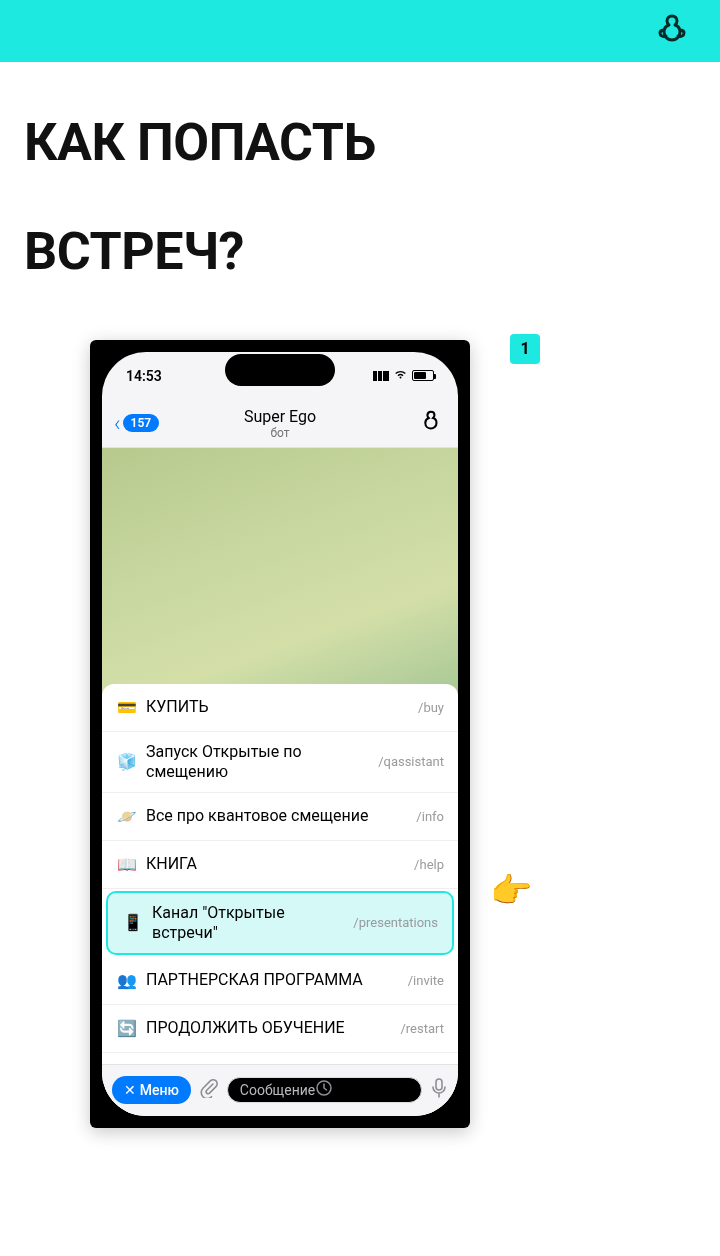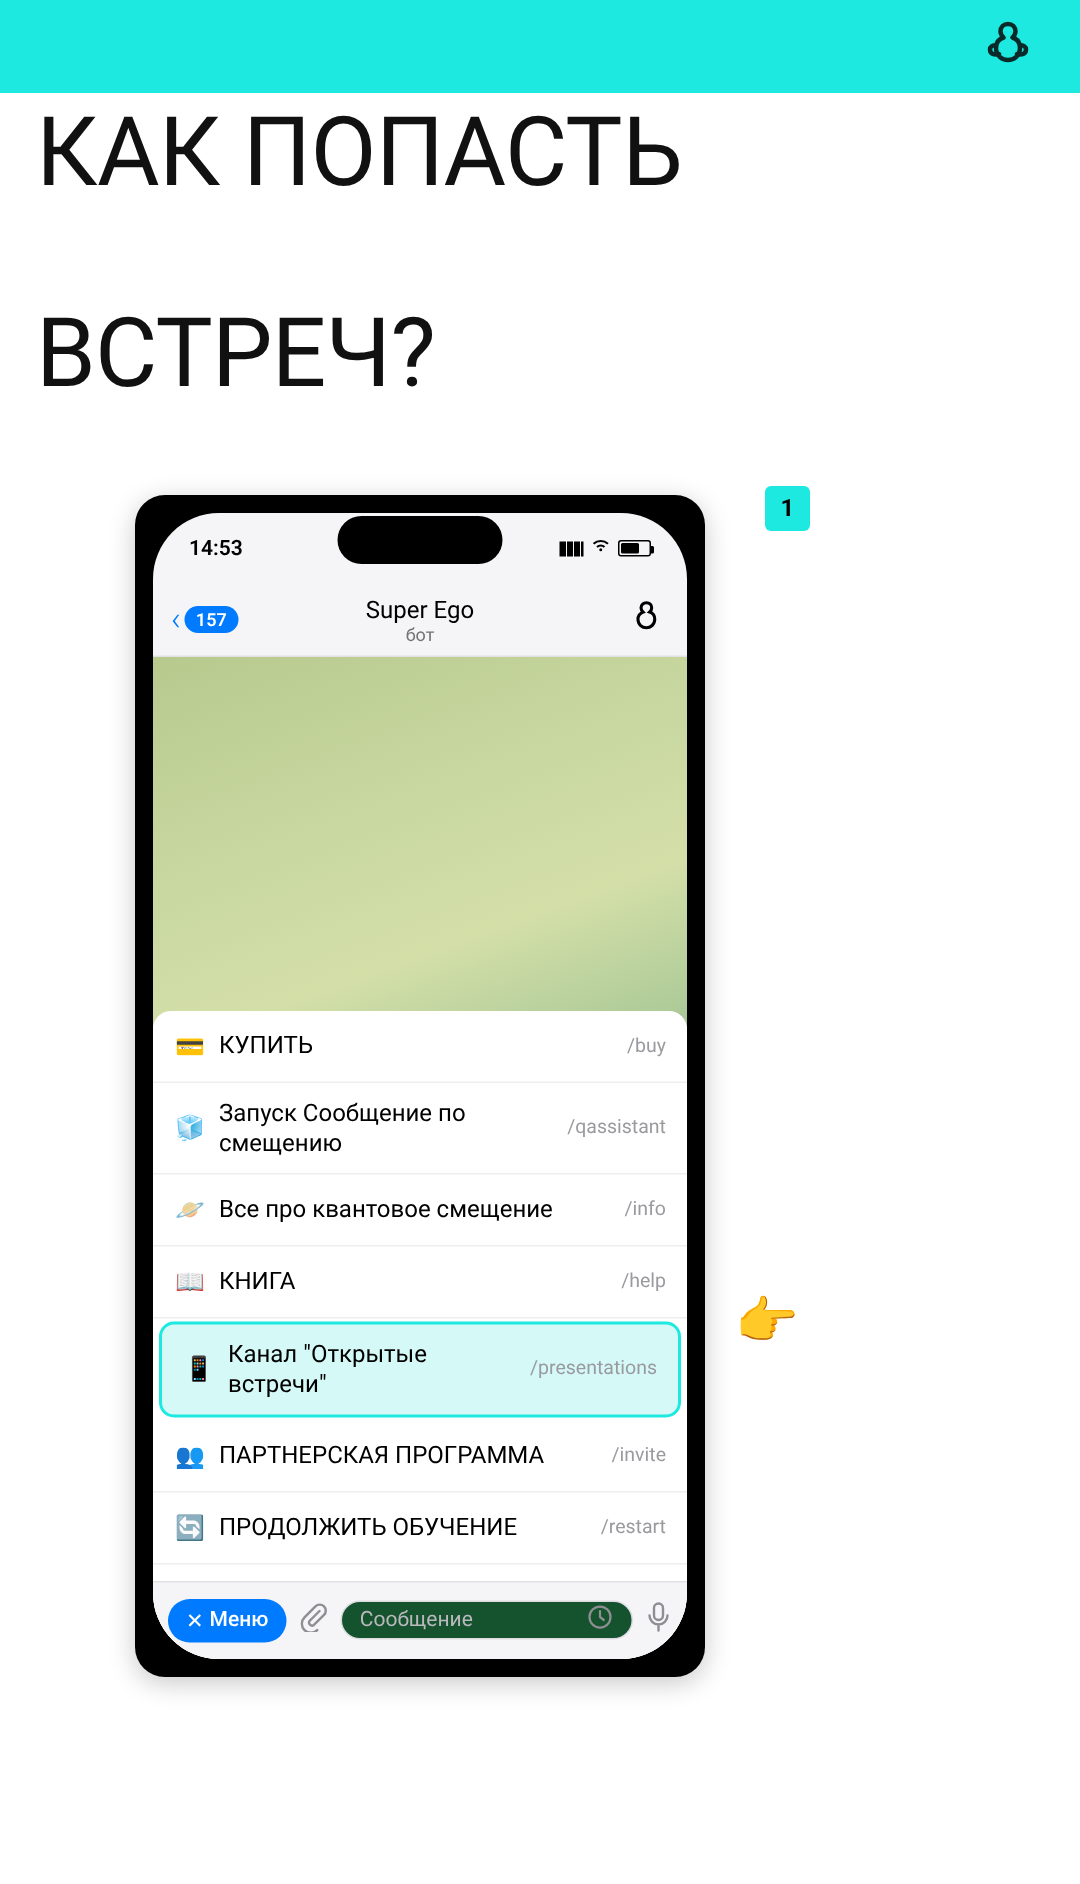--- a/index.html
+++ b/index.html
@@ -1,27 +1,27 @@
 <!DOCTYPE html>
 <html><head>
 <meta charset="utf-8">
 <style>
 * { margin: 0; padding: 0; box-sizing: border-box; font-family: -apple-system, BlinkMacSystemFont, "Segoe UI", Roboto, Helvetica, Arial, sans-serif; }
 body { width: 720px; height: 1256px; background: #fff; overflow: hidden; }
 
 .header-band { background: #1de9e0; height: 62px; position: relative; }
 .logo-icon { position: absolute; right: 28px; top: 12px; width: 40px; height: 40px; }
 
-.title { padding: 6px 24px 0 24px; font-weight: 400; letter-spacing: -0.5px; line-height: 1.05; font-size: 64px; color: #111; }
+.title { padding: 6px 24px 0 24px; font-weight: 700; letter-spacing: -0.5px; line-height: 1.05; font-size: 52px; color: #111; margin-top: 48px; }
 
 .stage { position: relative; margin-top: 60px; padding-left: 90px; }
 
 .step-badge { position: absolute; left: 510px; top: -6px; width: 30px; height: 30px; background: #1de9e0; color: #000; font-weight: 700; display: flex; align-items: center; justify-content: center; border-radius: 4px; font-size: 16px; }
 
-.phone { width: 380px; height: 788px; background: #000; border-radius: 20px; padding: 12px; position: relative; box-shadow: 0 4px 18px rgba(0,0,0,0.22); }
+.phone { width: 380px; height: 788px; background: #000; border-radius: 6px; padding: 12px; position: relative; box-shadow: 0 4px 18px rgba(0,0,0,0.22); }
 .screen { width: 100%; height: 100%; background: #f5f5f7; border-radius: 44px; overflow: hidden; position: relative; }
 .notch { position: absolute; top: 14px; left: 50%; transform: translateX(-50%); width: 110px; height: 32px; background: #000; border-radius: 18px; z-index: 10; }
 
 .status-bar { height: 48px; display: flex; align-items: center; justify-content: space-between; padding: 0 24px; font-size: 14px; font-weight: 600; color: #000; }
 .status-right { display: flex; align-items: center; gap: 4px; }
 .signal-icon, .wifi-icon, .battery-icon { display: inline-block; }
 .signal-icon { width: 16px; height: 10px; background: linear-gradient(to right, #000 0 25%, transparent 25% 30%, #000 30% 55%, transparent 55% 60%, #000 60% 85%, transparent 85% 90%, #000 90% 100%); }
 .wifi-icon { font-size: 13px; }
 .battery-icon { width: 22px; height: 11px; border: 1px solid #000; border-radius: 2px; position: relative; }
 .battery-icon::after { content:''; position:absolute; right:-3px; top:3px; width:2px; height:5px; background:#000; border-radius:0 1px 1px 0; }
@@ -43,21 +43,21 @@
 .menu-item:last-child { border-bottom:none; }
 .mi-emoji { width:22px; text-align:center; font-size:16px; flex-shrink:0; }
 .mi-label { flex:1; font-size:16px; color:#000; line-height:1.25; padding-right:4px; }
 .mi-cmd { font-size:13px; color:#9a9a9f; flex-shrink:0; }
 .menu-item.highlight { border:2px solid #1de9e0; background:#d4f9f7; border-radius:10px; margin:2px 4px; }
 
 .input-bar { position:absolute; bottom:0; left:0; right:0; height:52px; background:#f5f5f7; border-top:1px solid #e2e2e4; display:flex; align-items:center; padding:0 10px; gap:8px; }
 .menu-button { background:#007aff; color:#fff; border-radius:16px; padding:6px 12px; font-size:14px; font-weight:500; display:flex; align-items:center; gap:4px; }
 .menu-button-x { font-size:14px; }
 .attach-icon, .clock-icon, .mic-icon { color:#8e8e93; font-size:20px; }
-.msg-input { flex:1; background:#14532d; border:1px solid #dcdce0; border-radius:16px; padding:0 12px; font-size:14px; color:#b8b8bd; display:flex; align-items:center; justify-content:space-between; }
+.msg-input { flex:1; background:#000000; border:1px solid #dcdce0; border-radius:16px; padding:0 12px; font-size:14px; color:#b8b8bd; display:flex; align-items:center; }
 
 .pointer { position:absolute; left:490px; top:530px; font-size:34px; }
 </style>
 </head>
 <body>
 
 <div class="header-band">
   <div class="logo-icon">
     <svg viewBox="0 0 40 40">
         <path d="M20 4c3 0 5 2 5 5 0 2-1 3-2 4 3 1 5 3 5 7 0 5-4 8-8 8s-8-3-8-8c0-4 2-6 5-7-1-1-2-2-2-4 0-3 2-5 5-5z M14 24c-3 1-6 0-6-3 0-2 2-3 4-3 M26 24c3 1 6 0 6-3 0-2-2-3-4-3" fill="none" stroke="#0a2a2a" stroke-width="3" stroke-linecap="round" stroke-linejoin="round"></path>
@@ -112,21 +112,21 @@
       <div class="chat-bg"></div>
 
       <div class="menu-panel" id="menu-panel">
           <div class="menu-item">
             <span class="mi-emoji">💳</span>
             <span class="mi-label">КУПИТЬ</span>
             <span class="mi-cmd">/buy</span>
           </div>
           <div class="menu-item">
             <span class="mi-emoji">🧊</span>
-            <span class="mi-label">Запуск Сообщение по смещению</span>
+            <span class="mi-label">Запуск Открытые по смещению</span>
             <span class="mi-cmd">/qassistant</span>
           </div>
           <div class="menu-item">
             <span class="mi-emoji">🪐</span>
             <span class="mi-label">Все про квантовое смещение</span>
             <span class="mi-cmd">/info</span>
           </div>
           <div class="menu-item">
             <span class="mi-emoji">📖</span>
             <span class="mi-label">КНИГА</span>

